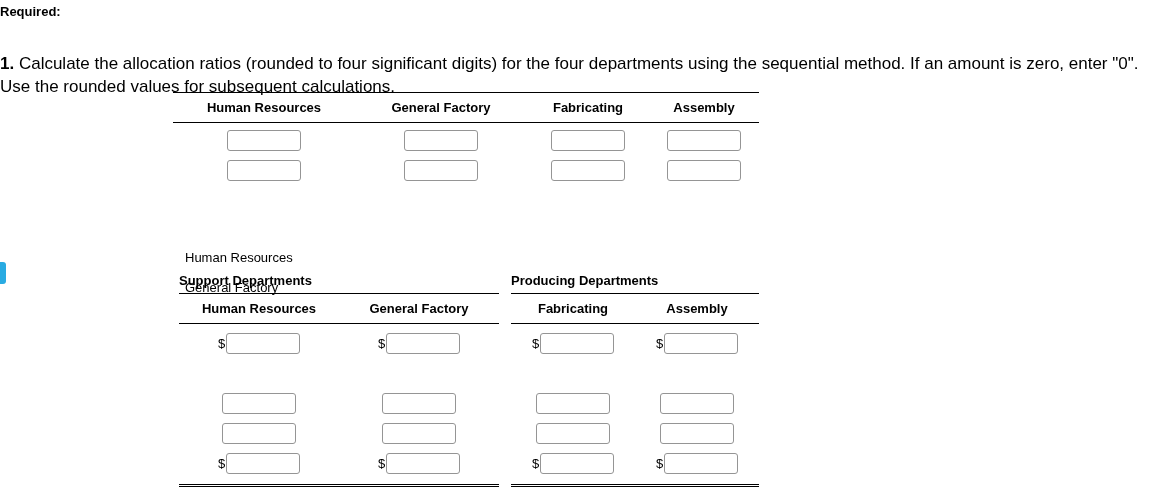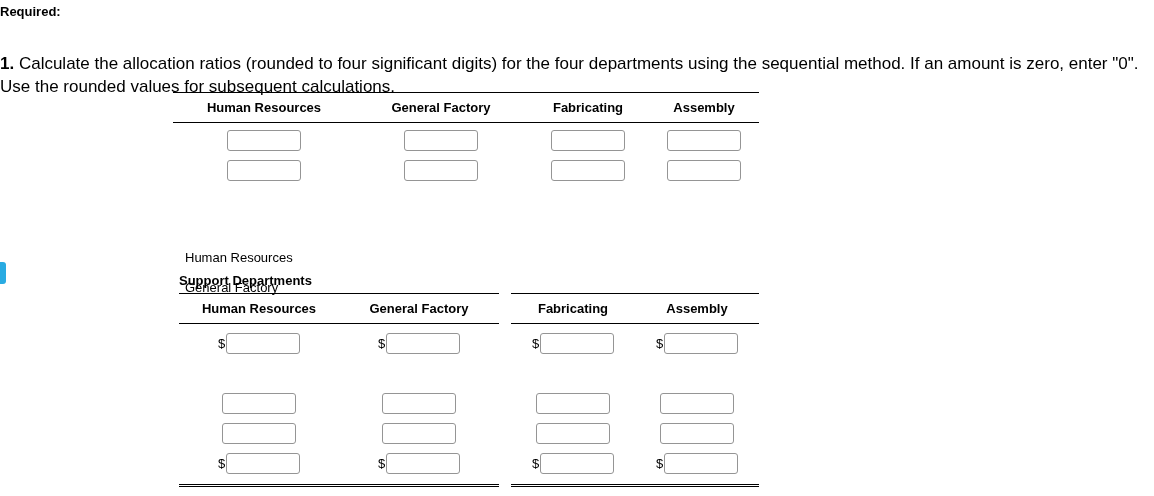--- a/index.html
+++ b/index.html
@@ -239,20 +239,21 @@
           </div>
       </div>
     </div>
   </div>
 
 
   <div class="table2">
     <div class="t2-grouphead">
       <div class="g-support">Support Departments</div>
       <div class="g-gap"></div>
+      <div class="g-producing">Producing Departments</div>
     </div>
     <div class="t2-rules">
       <div class="r1"></div>
       <div class="rgap"></div>
       <div class="r2"></div>
     </div>
 
     <div class="t2-headrow">
       <div class="c2-hr">Human Resources</div>
       <div class="c2-gf">General Factory</div>

